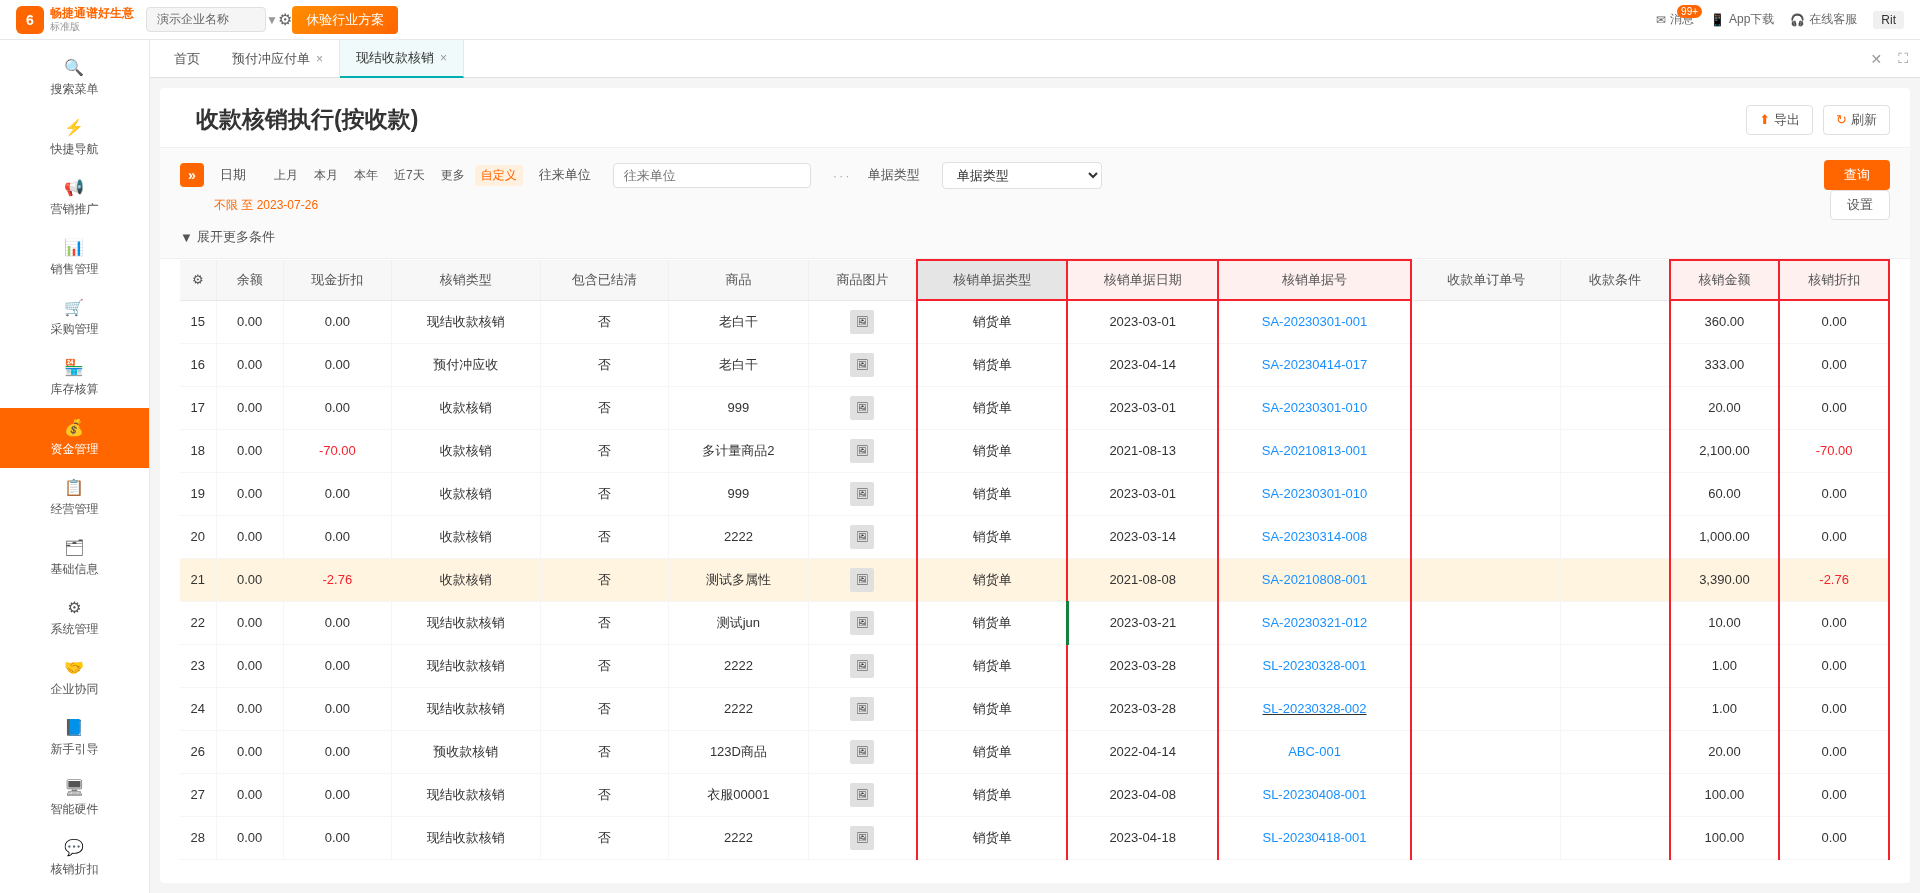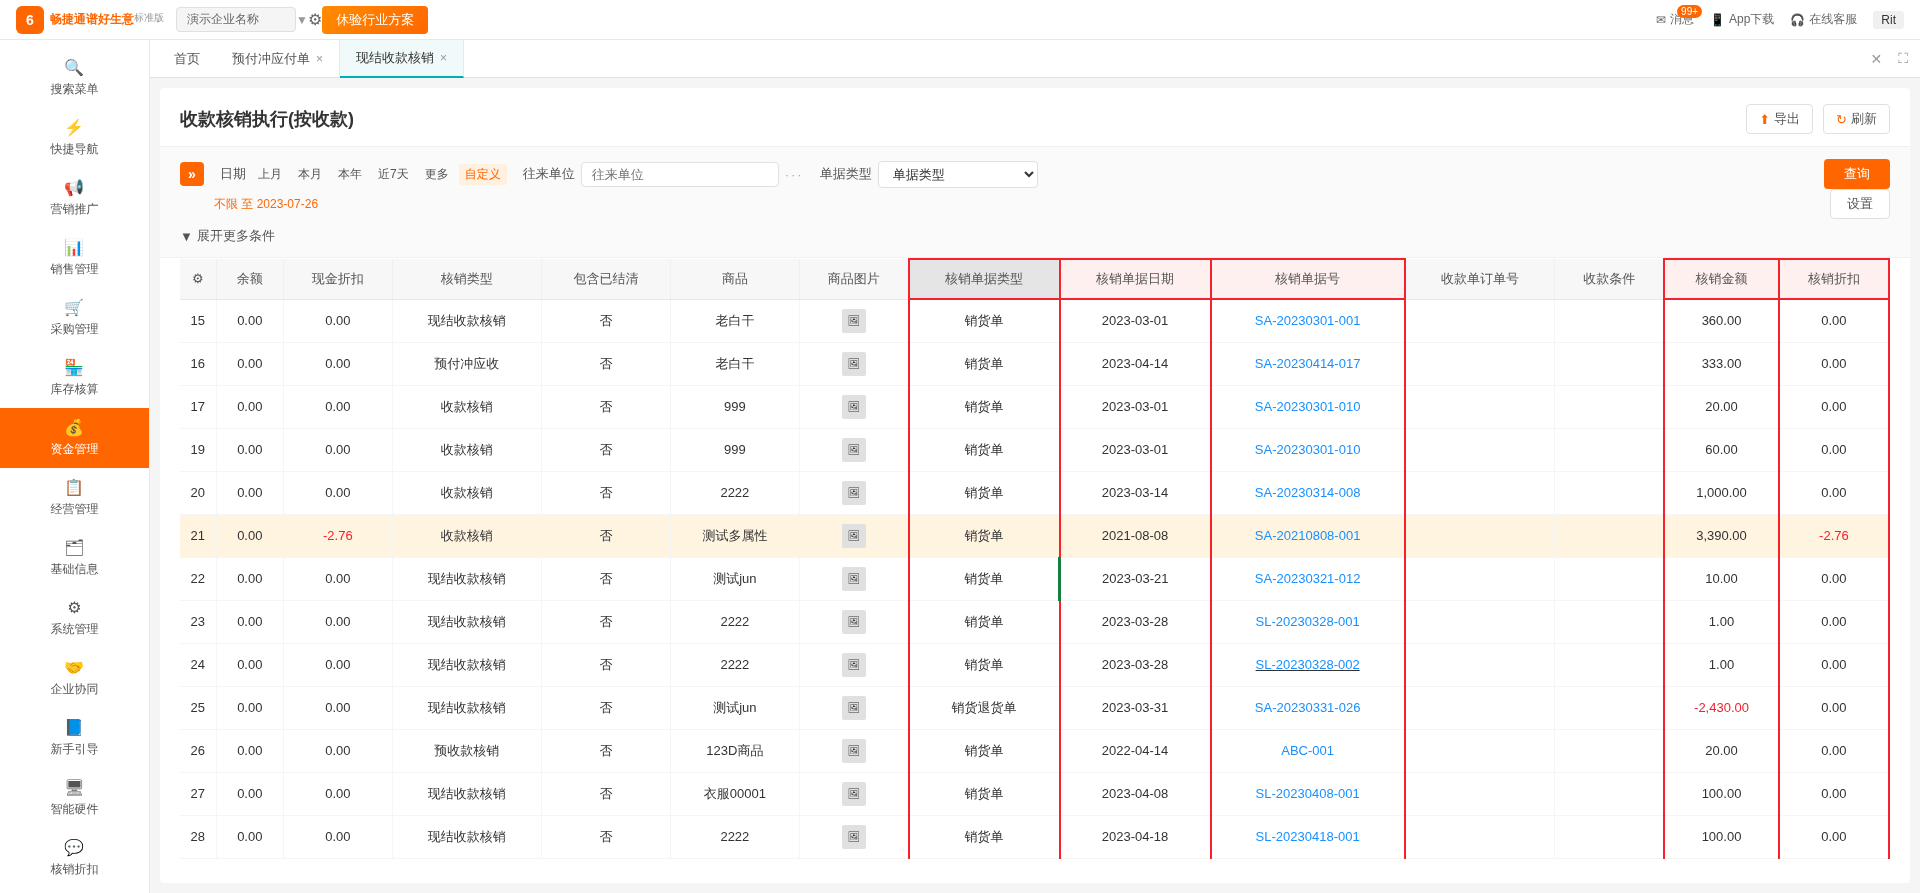--- a/index.html
+++ b/index.html
@@ -41,30 +41,30 @@
     .tab-home { padding: 0 16px; height: 38px; display: flex; align-items: center; font-size: 13px; color: #555; cursor: pointer; }
     .tab-bar-right { margin-left: auto; display: flex; align-items: center; gap: 8px; }
     .tab-bar-right .icon-btn { font-size: 14px; color: #999; cursor: pointer; padding: 4px; }
 
     
     .page-content { flex: 1; overflow: auto; background: #f5f5f5; padding: 0; }
     .page-inner { background: #fff; margin: 10px; border-radius: 4px; min-height: calc(100% - 20px); }
 
     
     .page-header { padding: 16px 20px 12px; display: flex; align-items: center; justify-content: space-between; border-bottom: 1px solid #f0f0f0; }
-    .page-title { font-size: 18px; font-weight: 600; color: #333; }
+    .page-title { font-size: 23px; font-weight: 600; color: #333; margin-left: 16px; }
     .page-header-actions { display: flex; gap: 10px; }
     .action-btn { display: flex; align-items: center; gap: 4px; padding: 5px 12px; border: 1px solid #e0e0e0; border-radius: 4px; background: #fff; cursor: pointer; font-size: 13px; color: #555; }
     .action-btn .icon { color: #f60; }
 
     
     .filter-bar { padding: 12px 20px; background: #fafafa; border-bottom: 1px solid #f0f0f0; }
     .filter-row { display: flex; align-items: center; gap: 16px; flex-wrap: wrap; }
     .expand-btn { background: #f60; color: #fff; border: none; border-radius: 4px; width: 24px; height: 24px; cursor: pointer; display: flex; align-items: center; justify-content: center; font-size: 14px; font-weight: bold; }
-    .filter-group { display: flex; align-items: center; gap: 6px; }
+    .filter-group { display: flex; align-items: center; gap: 22px; }
     .filter-label { font-size: 13px; color: #555; }
     .date-shortcuts { display: flex; gap: 4px; }
     .date-shortcut { padding: 2px 6px; font-size: 12px; color: #555; cursor: pointer; }
     .date-shortcut.custom { background: #fff0e0; color: #f60; border-radius: 2px; padding: 2px 6px; }
     .filter-input { border: 1px solid #e0e0e0; border-radius: 4px; padding: 4px 10px; font-size: 13px; min-width: 160px; color: #333; background: #fff; }
     .filter-dots { color: #aaa; letter-spacing: 2px; }
     .filter-select { border: 1px solid #e0e0e0; border-radius: 4px; padding: 4px 10px; font-size: 13px; min-width: 160px; color: #333; background: #fff; }
     .query-btn { background: #f60; color: #fff; border: none; border-radius: 4px; padding: 6px 20px; font-size: 13px; cursor: pointer; }
     .settings-btn { background: #fff; color: #555; border: 1px solid #e0e0e0; border-radius: 4px; padding: 5px 16px; font-size: 13px; cursor: pointer; }
     .expand-more { display: flex; align-items: center; gap: 4px; color: #555; font-size: 13px; cursor: pointer; margin-top: 8px; }
@@ -82,21 +82,21 @@
     ::-webkit-scrollbar { width: 6px; height: 6px; }
     ::-webkit-scrollbar-track { background: #f1f1f1; }
     ::-webkit-scrollbar-thumb { background: #ccc; border-radius: 3px; }
   </style>
 </head>
 <body>
 
 <div class="top-bar">
   <div class="top-bar-logo">
     <div class="logo-icon">6</div>
-    <div style="display:flex;flex-direction:row;line-height:1.2">
+    <div style="display:flex;flex-direction:column;line-height:1.2">
       <span style="font-size:12px;font-weight:600;color:#f60">畅捷通谱好生意</span>
       <span style="font-size:10px;color:#999">标准版</span>
     </div>
   </div>
   <div class="top-bar-center">
     <div class="company-name">
       <span>演示企业名称</span>
     </div>
     <span class="chevron-icon">▼</span>
     <span class="gear-icon">⚙</span>
@@ -330,20 +330,38 @@
                   </td>
     <td style="border-left:2px solid #f5222d;border-right:2px solid #f5222d;">销货单</td>
     <td style="border-left:2px solid #f5222d;border-right:2px solid #f5222d;">2023-03-01</td>
     <td style="border-left:2px solid #f5222d;border-right:2px solid #f5222d;"><a class="link-text">SA-20230301-010</a></td>
     <td></td>
     <td></td>
     <td style="border-left:2px solid #f5222d;border-right:2px solid #f5222d;" class="">20.00</td>
     <td style="border-left:2px solid #f5222d;border-right:2px solid #f5222d;" class="">0.00</td>
   </tr>
                 <tr>
+    <td>18</td>
+    <td>0.00</td>
+    <td class="negative">-70.00</td>
+    <td>收款核销</td>
+    <td>否</td>
+    <td>多计量商品2</td>
+    <td style="text-align:center">
+                    <div style="width:24px;height:24px;background:#e0e0e0;border-radius:2px;margin:auto;font-size:10px;display:flex;align-items:center;justify-content:center;">🖼</div>
+                  </td>
+    <td style="border-left:2px solid #f5222d;border-right:2px solid #f5222d;">销货单</td>
+    <td style="border-left:2px solid #f5222d;border-right:2px solid #f5222d;">2021-08-13</td>
+    <td style="border-left:2px solid #f5222d;border-right:2px solid #f5222d;"><a class="link-text">SA-20210813-001</a></td>
+    <td></td>
+    <td></td>
+    <td style="border-left:2px solid #f5222d;border-right:2px solid #f5222d;" class="">2,100.00</td>
+    <td style="border-left:2px solid #f5222d;border-right:2px solid #f5222d;" class="negative">-70.00</td>
+  </tr>
+                <tr>
     <td>19</td>
     <td>0.00</td>
     <td class="">0.00</td>
     <td>收款核销</td>
     <td>否</td>
     <td>999</td>
     <td style="text-align:center">
                     <div style="width:24px;height:24px;background:#e0e0e0;border-radius:2px;margin:auto;font-size:10px;display:flex;align-items:center;justify-content:center;">🖼</div>
                   </td>
     <td style="border-left:2px solid #f5222d;border-right:2px solid #f5222d;">销货单</td>
@@ -435,38 +453,20 @@
     <td>2222</td>
     <td style="text-align:center">
                     <div style="width:24px;height:24px;background:#e0e0e0;border-radius:2px;margin:auto;font-size:10px;display:flex;align-items:center;justify-content:center;">🖼</div>
                   </td>
     <td style="border-left:2px solid #f5222d;border-right:2px solid #f5222d;">销货单</td>
     <td style="border-left:2px solid #f5222d;border-right:2px solid #f5222d;">2023-03-28</td>
     <td style="border-left:2px solid #f5222d;border-right:2px solid #f5222d;text-decoration:underline;"><a class="link-text">SL-20230328-002</a></td>
     <td></td>
     <td></td>
     <td style="border-left:2px solid #f5222d;border-right:2px solid #f5222d;" class="">1.00</td>
-    <td style="border-left:2px solid #f5222d;border-right:2px solid #f5222d;" class="">0.00</td>
-  </tr>
-                <tr>
-    <td>25</td>
-    <td>0.00</td>
-    <td class="">0.00</td>
-    <td>现结收款核销</td>
-    <td>否</td>
-    <td>测试jun</td>
-    <td style="text-align:center">
-                    <div style="width:24px;height:24px;background:#e0e0e0;border-radius:2px;margin:auto;font-size:10px;display:flex;align-items:center;justify-content:center;">🖼</div>
-                  </td>
-    <td style="border-left:2px solid #f5222d;border-right:2px solid #f5222d;">销货退货单</td>
-    <td style="border-left:2px solid #f5222d;border-right:2px solid #f5222d;">2023-03-31</td>
-    <td style="border-left:2px solid #f5222d;border-right:2px solid #f5222d;"><a class="link-text">SA-20230331-026</a></td>
-    <td></td>
-    <td></td>
-    <td style="border-left:2px solid #f5222d;border-right:2px solid #f5222d;" class="negative">-2,430.00</td>
     <td style="border-left:2px solid #f5222d;border-right:2px solid #f5222d;" class="">0.00</td>
   </tr>
                 <tr>
     <td>26</td>
     <td>0.00</td>
     <td class="">0.00</td>
     <td>预收款核销</td>
     <td>否</td>
     <td>123D商品</td>
     <td style="text-align:center">

